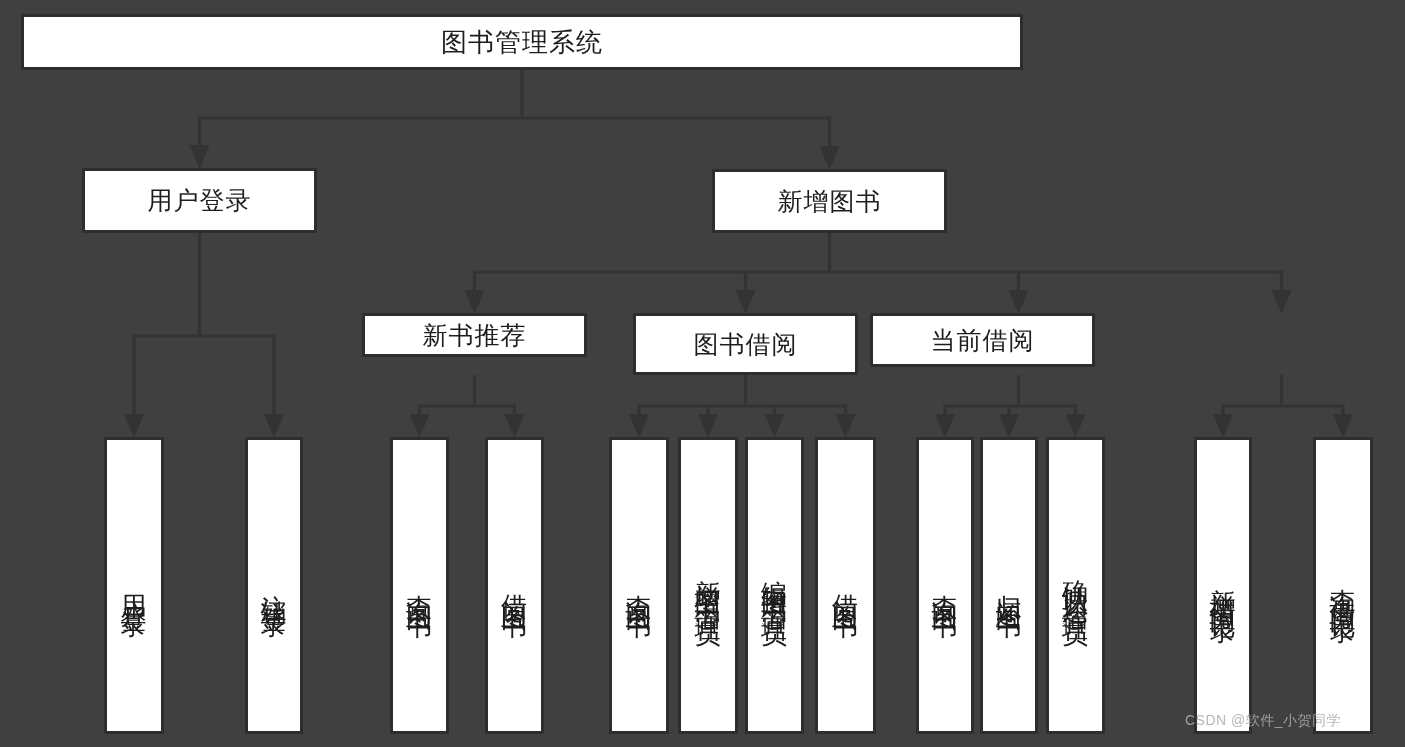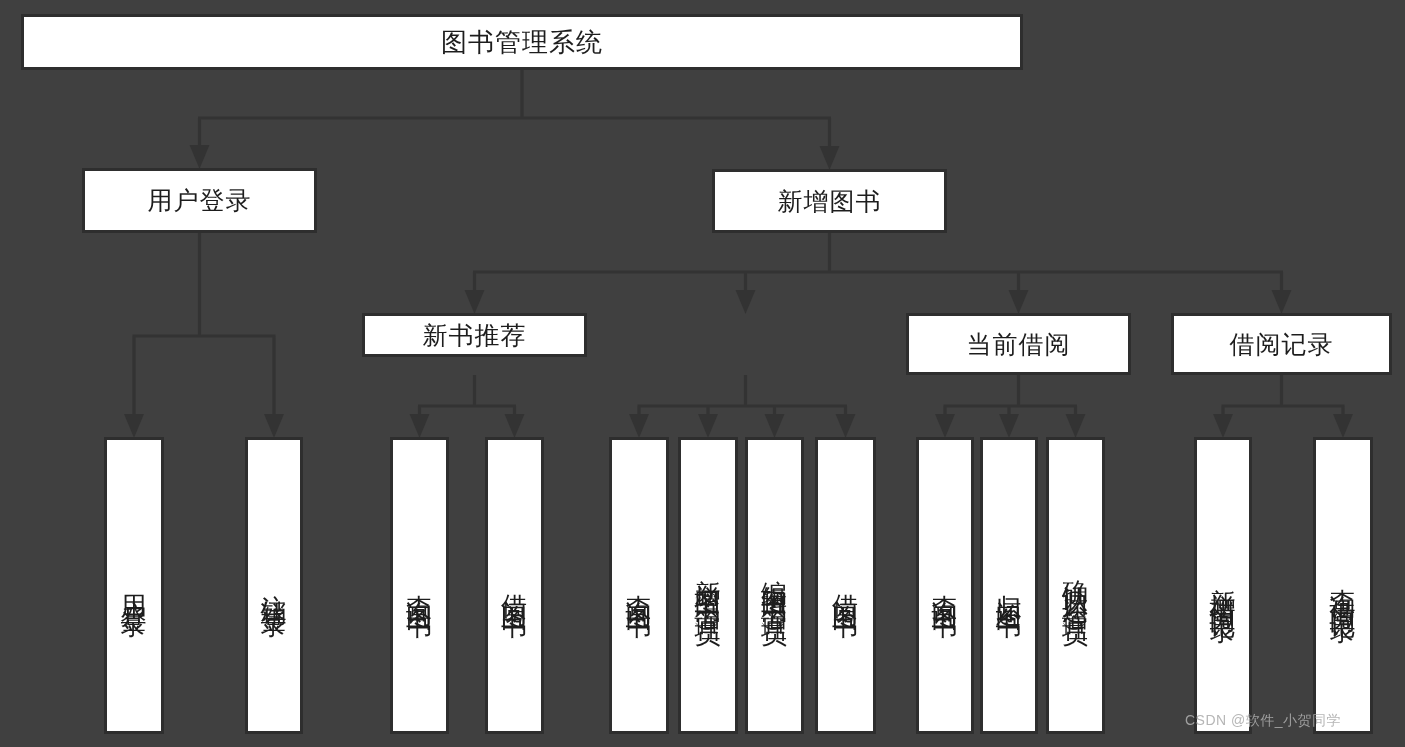--- a/index.html
+++ b/index.html
@@ -108,22 +108,22 @@
       <polygon points="1333,414 1353,414 1343,438"></polygon>
     </g>
   </svg>
 
   <div class="box hbox rootbox node" style="left:21px; top:14px; width:1002px; height:56px;">图书管理系统</div>
 
   <div class="box hbox node" style="left:82px; top:168px; width:235px; height:65px;">用户登录</div>
   <div class="box hbox node" style="left:712px; top:169px; width:235px; height:64px;">新增图书</div>
 
   <div class="box hbox node" style="left:362px; top:313px; width:225px; height:44px;">新书推荐</div>
-  <div class="box hbox node" style="left:906px; top:313px; width:225px; height:62px;">当前借阅</div>
-  <div class="box hbox node" style="left:1171px; top:313px; width:221px; height:62px;">借阅记录</div>
+  <div class="box hbox node" style="left:633px; top:313px; width:225px; height:62px;">图书借阅</div>
+  <div class="box hbox node" style="left:870px; top:313px; width:225px; height:54px;">当前借阅</div>
 
   <div class="box vbox node" style="left:104px; top:437px; width:60px; height:297px;">
     <span>用户登录</span>
   </div>
   <div class="box vbox node" style="left:245px; top:437px; width:58px; height:297px;">
     <span>注销登录</span>
   </div>
 
   <div class="box vbox node" style="left:390px; top:437px; width:59px; height:297px;">
     <span>查询图书</span>

